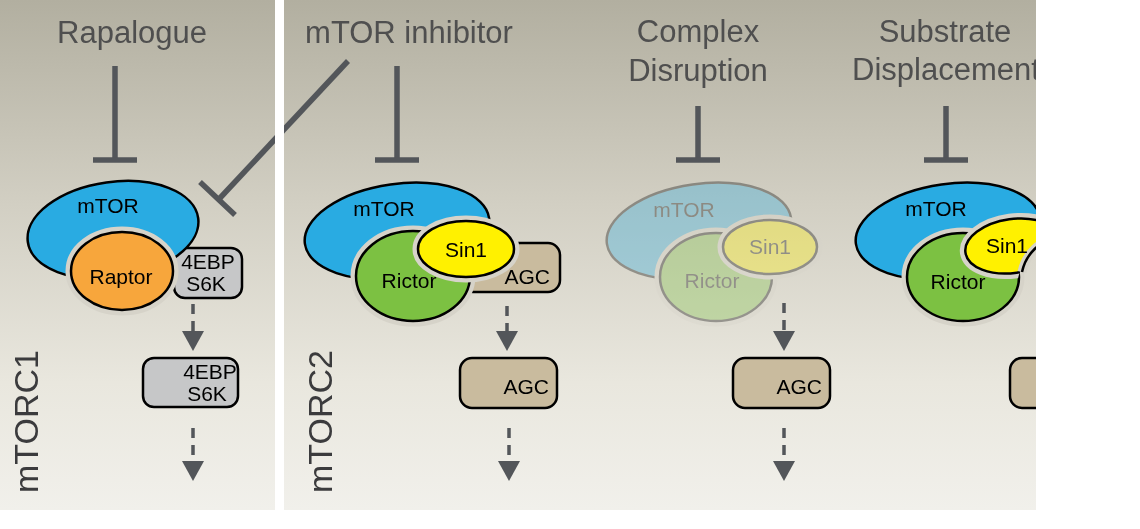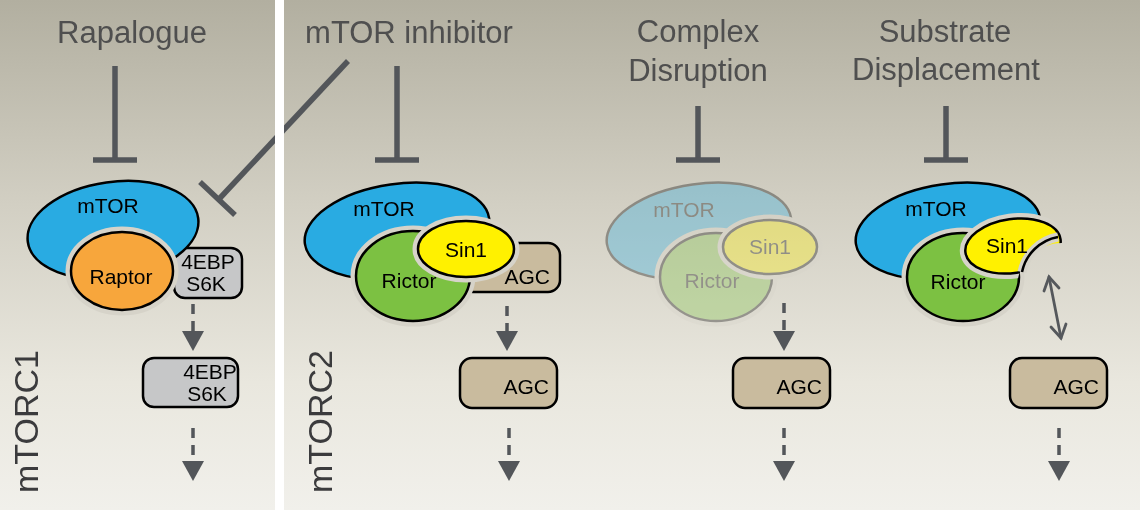--- a/index.html
+++ b/index.html
@@ -1,16 +1,16 @@
 <!DOCTYPE html>
 <html><head>
 <meta charset="utf-8">
 <style>
   html,body{margin:0;padding:0;background:#fff;}
-  .canvas{position:relative;width:1140px;height:529px;background:#fff;overflow:hidden;}
+  .canvas{position:relative;width:1036px;height:529px;background:#fff;overflow:hidden;}
   svg{display:block;}
   text{font-family:"Liberation Sans","DejaVu Sans",sans-serif;}
   .title{font-size:31px;fill:#4F4F4F;}
   .plabel{font-size:21px;fill:#000;}
   .boxlabel{font-size:21px;fill:#000;}
   .sidelabel{font-size:34px;fill:#3B3B3D;}
   .fadedlabel{font-size:21px;fill:#000;}
 </style>
 </head>
 <body>

